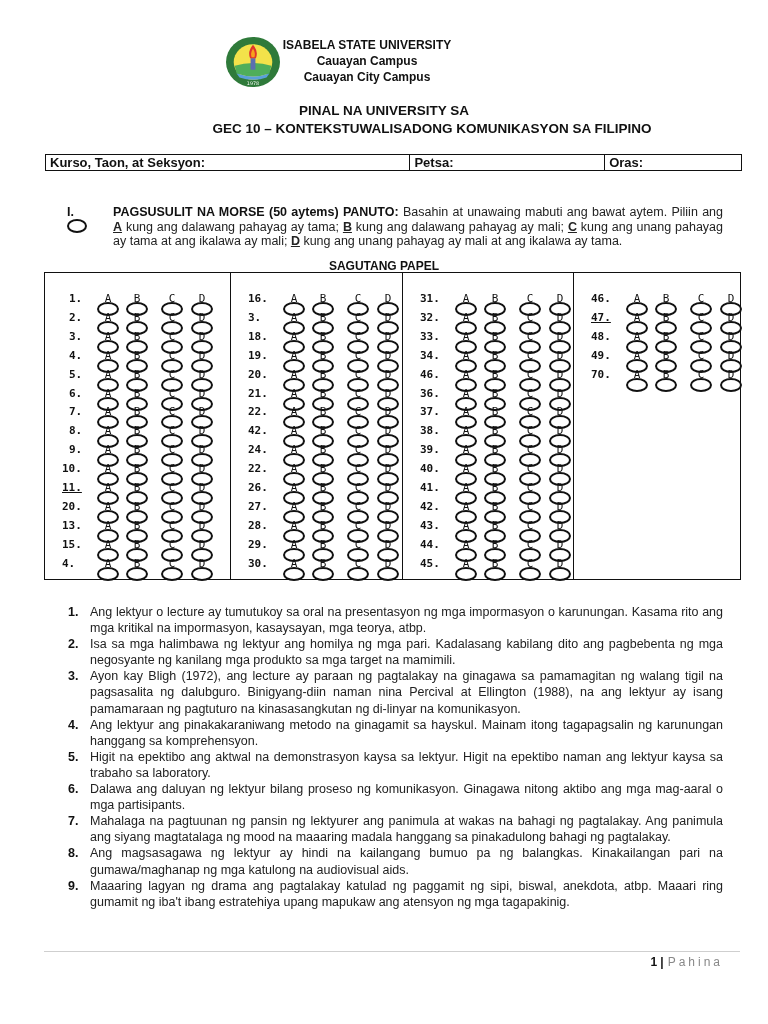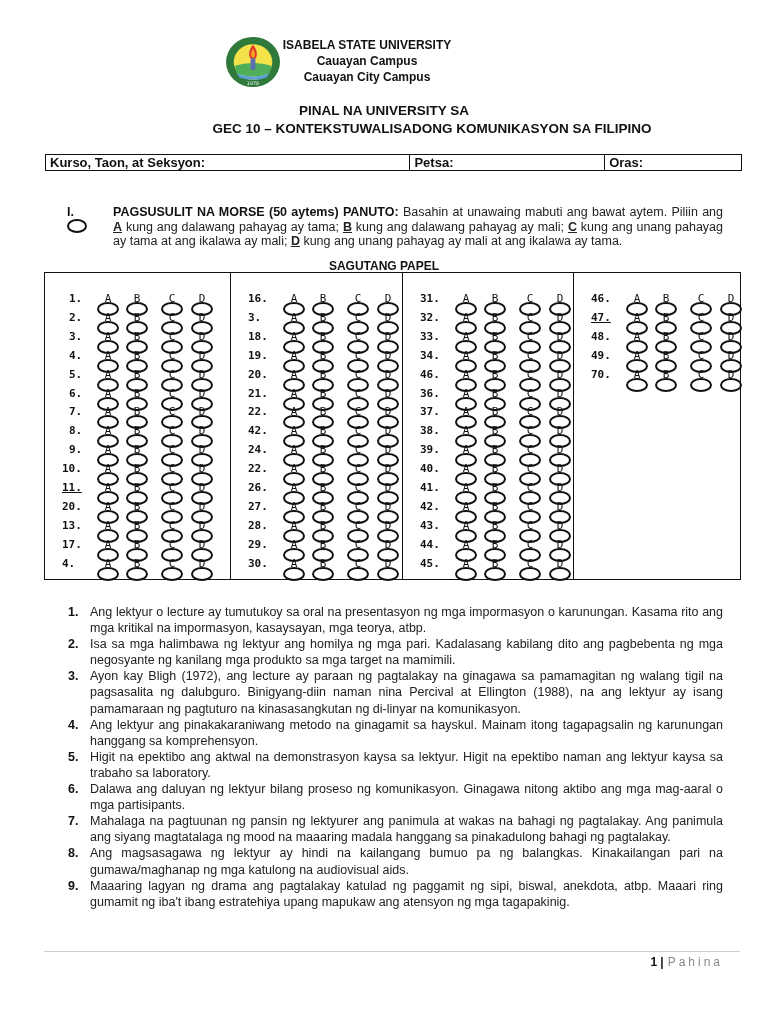--- a/index.html
+++ b/index.html
@@ -219,21 +219,21 @@
       <span class="letter" style="left: 58px;">A</span>
       <span class="oval" style="left: 52px; top: 9px;"></span>
       <span class="letter" style="left: 87px;">B</span>
       <span class="oval" style="left: 81px; top: 9px;"></span>
       <span class="letter" style="left: 122px;">C</span>
       <span class="oval" style="left: 116px; top: 9px;"></span>
       <span class="letter" style="left: 152px;">D</span>
       <span class="oval" style="left: 146px; top: 9px;"></span>
     </div>
     <div class="row" style="left: 0px; top: 265.7px;">
-      <span class="num" style="left: 17px;">17.</span>
+      <span class="num" style="left: 17px;">15.</span>
       <span class="letter" style="left: 58px;">A</span>
       <span class="oval" style="left: 52px; top: 9px;"></span>
       <span class="letter" style="left: 87px;">B</span>
       <span class="oval" style="left: 81px; top: 9px;"></span>
       <span class="letter" style="left: 122px;">C</span>
       <span class="oval" style="left: 116px; top: 9px;"></span>
       <span class="letter" style="left: 152px;">D</span>
       <span class="oval" style="left: 146px; top: 9px;"></span>
     </div>
     <div class="row" style="left: 0px; top: 284.6px;">

